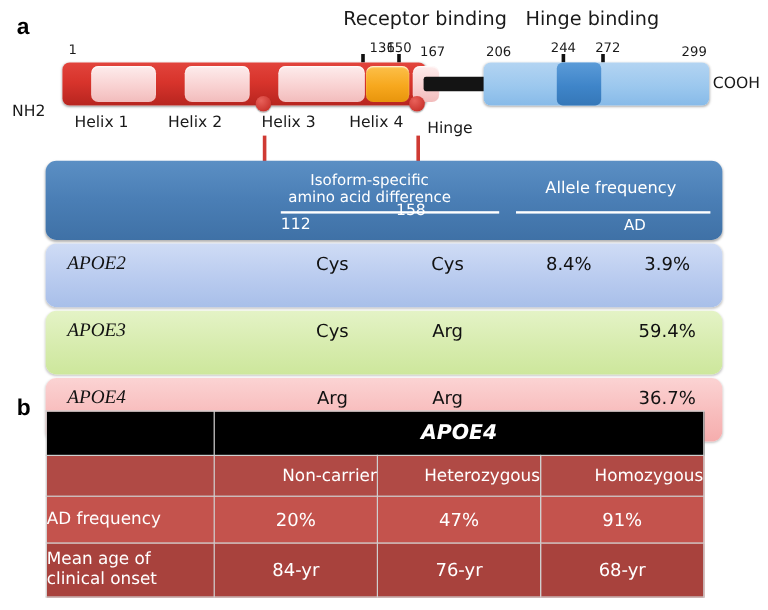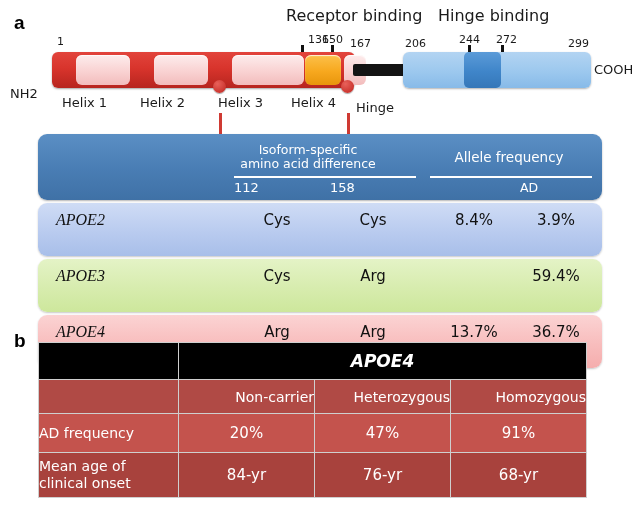--- a/index.html
+++ b/index.html
@@ -320,21 +320,21 @@
     <div class="header-group-title" style="left:388px; top:16px; width:166px; font-size:13.5px;">Allele frequency</div>
     <div class="header-group-title" style="left:160px; top:9px; width:220px;">
       <div>Isoform-specific</div>
       <div>amino acid difference</div>
     </div>
 
     <div class="header-rule" style="left:196px; top:42px; width:182px;"></div>
     <div class="header-rule" style="left:392px; top:42px; width:162px;"></div>
 
     <div class="header-subcol col-112" style="top:46px;">112</div>
-    <div class="header-subcol col-158" style="top:46px;">158</div>
+    <div class="header-subcol col-158" style="top:34px;">158</div>
     <div class="header-subcol col-ad" style="top:46px; font-size:12.5px;">AD</div>
   </div>
 
   <div class="isoform-row" id="isoform-row-0">
     <div class="isoform-name">APOE2</div>
     <div class="isoform-cell col-112">Cys</div>
     <div class="isoform-cell col-158">Cys</div>
     <div class="isoform-cell col-gen">8.4%</div>
     <div class="isoform-cell col-ad">3.9%</div>
   </div>
@@ -343,21 +343,20 @@
     <div class="isoform-name">APOE3</div>
     <div class="isoform-cell col-112">Cys</div>
     <div class="isoform-cell col-158">Arg</div>
     <div class="isoform-cell col-ad">59.4%</div>
   </div>
 
   <div class="isoform-row" id="isoform-row-2">
     <div class="isoform-name">APOE4</div>
     <div class="isoform-cell col-112">Arg</div>
     <div class="isoform-cell col-158">Arg</div>
-    <div class="isoform-cell col-gen">13.7%</div>
     <div class="isoform-cell col-ad">36.7%</div>
   </div>
 </div>
 
 <table id="apoe4-table">
   <colgroup>
     <col style="width:140px">
     <col style="width:136px">
     <col style="width:136px">
     <col style="width:136px">

